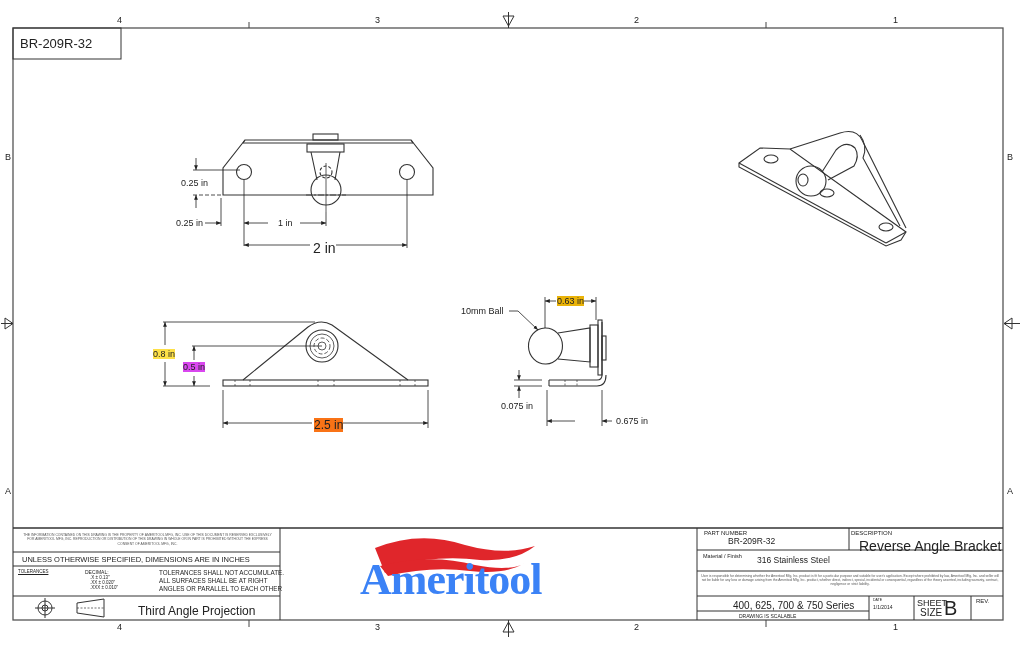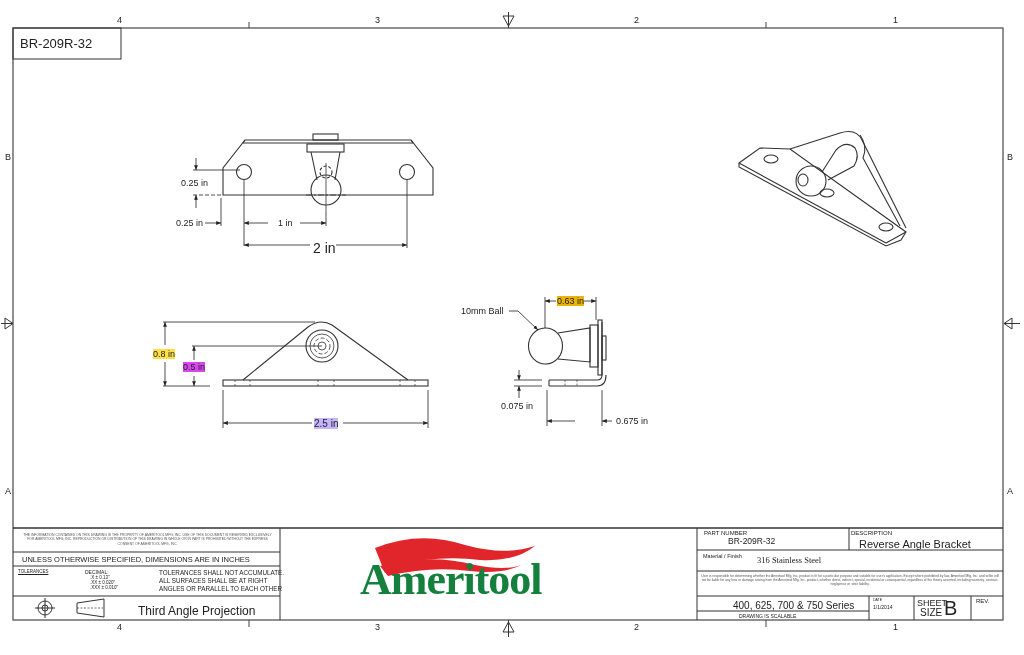--- a/index.html
+++ b/index.html
@@ -1,20 +1,20 @@
 <!DOCTYPE html>
 <html><head>
 <meta charset="utf-8">
 <style>
   html, body { margin: 0; padding: 0; background: #ffffff; }
   body { width: 1024px; height: 655px; position: relative; overflow: hidden; font-family: "Liberation Sans", sans-serif; color: #222; }
   svg { position: absolute; left: 0; top: 0; }
   .ov { position: absolute; font-family: "Liberation Sans", sans-serif; color: #222; white-space: nowrap; }
   .fine { font-size: 3.4px; line-height: 4.4px; color: #555; white-space: normal; text-align: center; }
-  .logo-text { font-family: "Liberation Serif", serif; font-weight: bold; color: #15803d; font-size: 44px; letter-spacing: -1px; }
+  .logo-text { font-family: "Liberation Serif", serif; font-weight: bold; color: #3b82f6; font-size: 44px; letter-spacing: -1px; }
 </style>
 </head>
 <body>
 
 <svg width="1024" height="655" viewBox="0 0 1024 655">
   <defs>
     <marker id="arr" viewBox="0 0 10 10" refX="10" refY="5" markerWidth="6" markerHeight="6" orient="auto-start-reverse">
       <path d="M0,1 L10,5 L0,9 z" fill="#222"></path>
     </marker>
   </defs>
@@ -204,21 +204,21 @@
 
 <div class="ov" style="left:20px;top:36px;font-size:13px;">BR-209R-32</div>
 
 <div class="ov" style="left:181px;top:178px;font-size:9px;background:#fff;">0.25 in</div>
 <div class="ov" style="left:176px;top:218px;font-size:9px;">0.25 in</div>
 <div class="ov" style="left:278px;top:218px;font-size:9px;background:#fff;">1 in</div>
 <div class="ov" style="left:313px;top:240px;font-size:14px;background:#fff;">2 in</div>
 
 <div class="ov" style="left:153px;top:349px;font-size:9px;background:#fde047;">0.8 in</div>
 <div class="ov" style="left:183px;top:362px;font-size:9px;background:#d946ef;">0.5 in</div>
-<div class="ov" style="left:314px;top:418px;font-size:10px;background:#c4b5fd;">2.5 in</div>
+<div class="ov" style="left:314px;top:418px;font-size:12px;background:#f97316;">2.5 in</div>
 
 <div class="ov" style="left:461px;top:306px;font-size:9px;text-align:center;">10mm Ball</div>
 <div class="ov" style="left:557px;top:296px;font-size:9px;background:#eab308;">0.63 in</div>
 <div class="ov" style="left:501px;top:401px;font-size:9px;">0.075 in</div>
 <div class="ov" style="left:616px;top:416px;font-size:9px;">0.675 in</div>
 
 <div class="ov fine" style="left:20px;top:533px;width:255px;">THE INFORMATION CONTAINED ON THIS DRAWING IS THE PROPERTY OF AMERITOOL MFG, INC. USE OF THIS DOCUMENT IS RESERVED EXCLUSIVELY FOR AMERITOOL MFG, INC. REPRODUCTION OR DISTRIBUTION OF THIS DRAWING IN WHOLE OR IN PART IS PROHIBITED WITHOUT THE EXPRESS CONSENT OF AMERITOOL MFG, INC.</div>
 <div class="ov" style="left:22px;top:555px;font-size:7.5px;">UNLESS OTHERWISE SPECIFIED, DIMENSIONS ARE IN INCHES</div>
 <div class="ov" style="left:18px;top:569px;font-size:4.5px;text-decoration:underline;">TOLERANCES</div>
 <div class="ov" style="left:85px;top:569px;font-size:5px;">DECIMAL:</div>
@@ -228,23 +228,23 @@
 <div class="ov" style="left:159px;top:569px;font-size:6.3px;">TOLERANCES SHALL NOT ACCUMULATE.</div>
 <div class="ov" style="left:159px;top:577px;font-size:6.3px;">ALL SURFACES SHALL BE AT RIGHT</div>
 <div class="ov" style="left:159px;top:585px;font-size:6.3px;">ANGLES OR PARALLEL TO EACH OTHER</div>
 <div class="ov" style="left:138px;top:604px;font-size:12px;">Third Angle Projection</div>
 
 <div class="ov logo-text" style="left:360px;top:554px;">Ameritool</div>
 
 <div class="ov" style="left:704px;top:530px;font-size:6px;">PART NUMBER</div>
 <div class="ov" style="left:728px;top:536px;font-size:8.5px;">BR-209R-32</div>
 <div class="ov" style="left:851px;top:530px;font-size:6px;">DESCRIPTION</div>
-<div class="ov" style="left:859px;top:538px;font-size:11px;">Reverse Angle Bracket</div>
+<div class="ov" style="left:859px;top:538px;font-size:14px;">Reverse Angle Bracket</div>
 <div class="ov" style="left:703px;top:553px;font-size:5.5px;">Material / Finish</div>
-<div class="ov" style="left:757px;top:555px;font-size:8.5px;font-family:Liberation Serif, serif;">316 Stainless Steel</div>
+<div class="ov" style="left:757px;top:555px;font-size:8.5px;">316 Stainless Steel</div>
 <div class="ov fine" style="left:700px;top:574px;width:300px;font-size:3.3px;line-height:4px;">User is responsible for determining whether the Ameritool Mfg, Inc. product is fit for a particular purpose and suitable for user's application. Except where prohibited by law, Ameritool Mfg, Inc. and seller will not be liable for any loss or damage arising from the Ameritool Mfg, Inc. product, whether direct, indirect, special, incidental or consequential, regardless of the theory asserted, including warranty, contract, negligence or strict liability.</div>
 <div class="ov" style="left:733px;top:600px;font-size:10px;">400, 625, 700 &amp; 750 Series</div>
 <div class="ov" style="left:739px;top:613px;font-size:5px;">DRAWING IS SCALABLE</div>
 <div class="ov" style="left:873px;top:598px;font-size:3.5px;">DATE</div>
 <div class="ov" style="left:873px;top:604px;font-size:5px;">1/1/2014</div>
 <div class="ov" style="left:917px;top:598px;font-size:9px;">SHEET</div>
 <div class="ov" style="left:920px;top:607px;font-size:10px;">SIZE</div>
 <div class="ov" style="left:944px;top:597px;font-size:20px;">B</div>
 <div class="ov" style="left:976px;top:598px;font-size:6px;">REV.</div>
 

